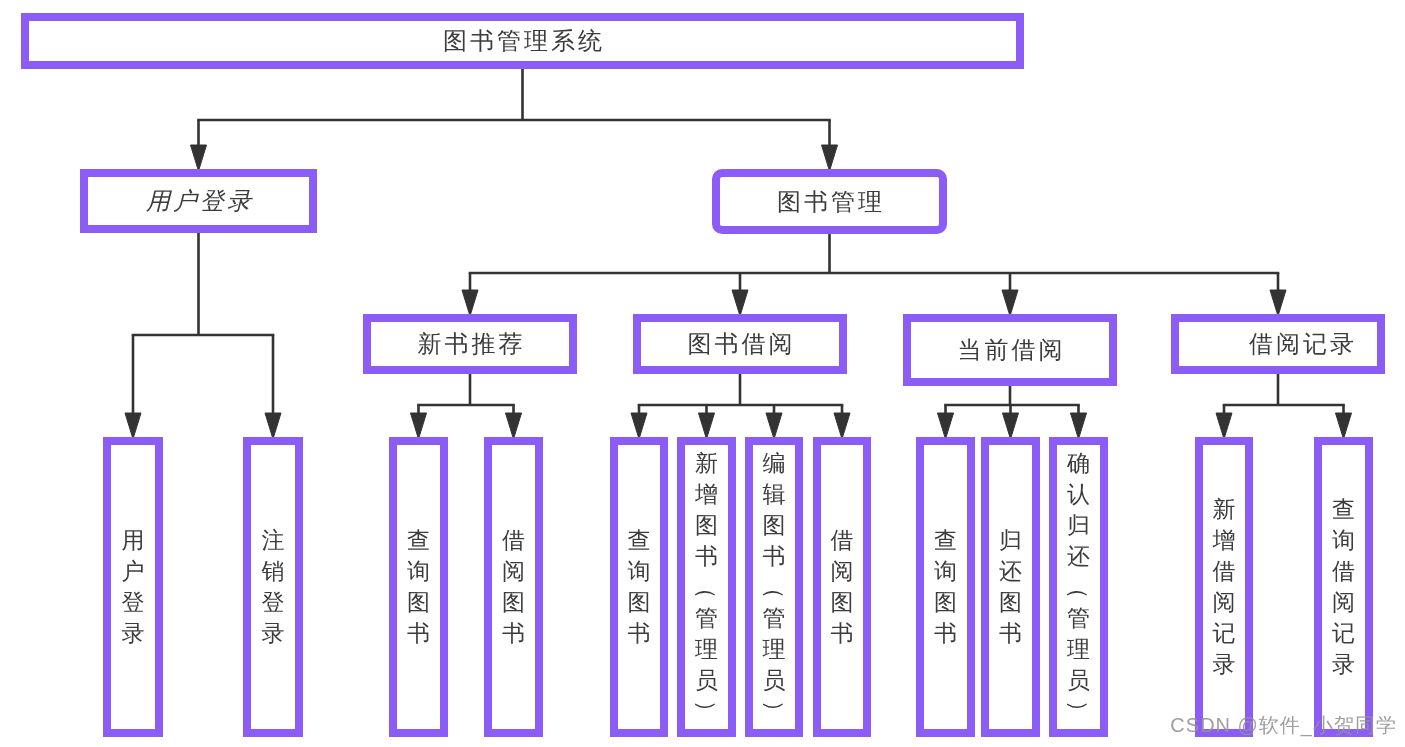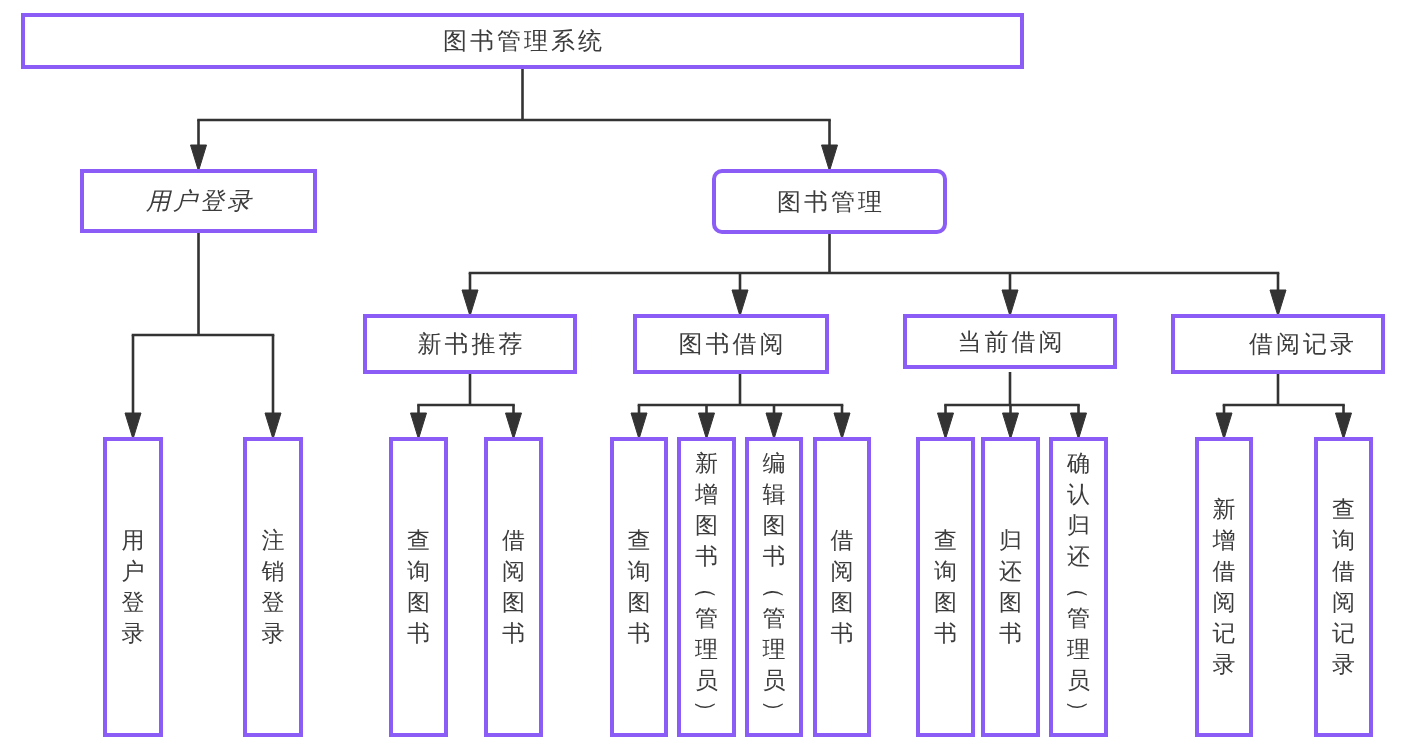--- a/index.html
+++ b/index.html
@@ -28,21 +28,21 @@
     stroke-width: 2.6;
   }
   #edges polygon {
     fill: #333333;
     stroke: #333333;
     stroke-width: 1;
   }
   .node {
     position: absolute;
     box-sizing: border-box;
-    border: 4px solid #8b5cf6;
+    border: 8px solid #8b5cf6;
     background: #ffffff;
     display: flex;
     align-items: center;
     justify-content: center;
     color: #3c3c3c;
   }
   .node .hlabel {
     font-size: 24px;
     letter-spacing: 3px;
     padding-left: 3px;
@@ -154,24 +154,24 @@
       </div>
       <div class="node" style="left: 80px; top: 169px; width: 237px; height: 64px; font-style: italic;">
         <span class="hlabel">用户登录</span>
       </div>
       <div class="node" style="left: 712px; top: 169px; width: 235px; height: 65px; border-radius: 10px;">
         <span class="hlabel">图书管理</span>
       </div>
       <div class="node" style="left: 363px; top: 314px; width: 214px; height: 60px;">
         <span class="hlabel">新书推荐</span>
       </div>
-      <div class="node" style="left: 633px; top: 314px; width: 196px; height: 60px;">
+      <div class="node" style="left: 633px; top: 314px; width: 214px; height: 60px;">
         <span class="hlabel">图书借阅</span>
       </div>
-      <div class="node" style="left: 903px; top: 314px; width: 214px; height: 55px;">
+      <div class="node" style="left: 903px; top: 314px; width: 214px; height: 72px;">
         <span class="hlabel">当前借阅</span>
       </div>
       <div class="node" style="left: 1171px; top: 314px; width: 214px; height: 60px; padding-left: 47px;">
         <span class="hlabel">借阅记录</span>
       </div>
       <div class="node" style="left: 103px; top: 437px; width: 60px; height: 300px;">
         <span class="vlabel">
           <span class="vchar">用</span>
           <span class="vchar">户</span>
           <span class="vchar">登</span>
@@ -287,13 +287,14 @@
         <span class="vlabel">
           <span class="vchar">查</span>
           <span class="vchar">询</span>
           <span class="vchar">借</span>
           <span class="vchar">阅</span>
           <span class="vchar">记</span>
           <span class="vchar">录</span>
         </span>
       </div>
     </div>
+  <div class="watermark">CSDN @软件_小贺同学</div>
 </div>
 
 </body></html>

